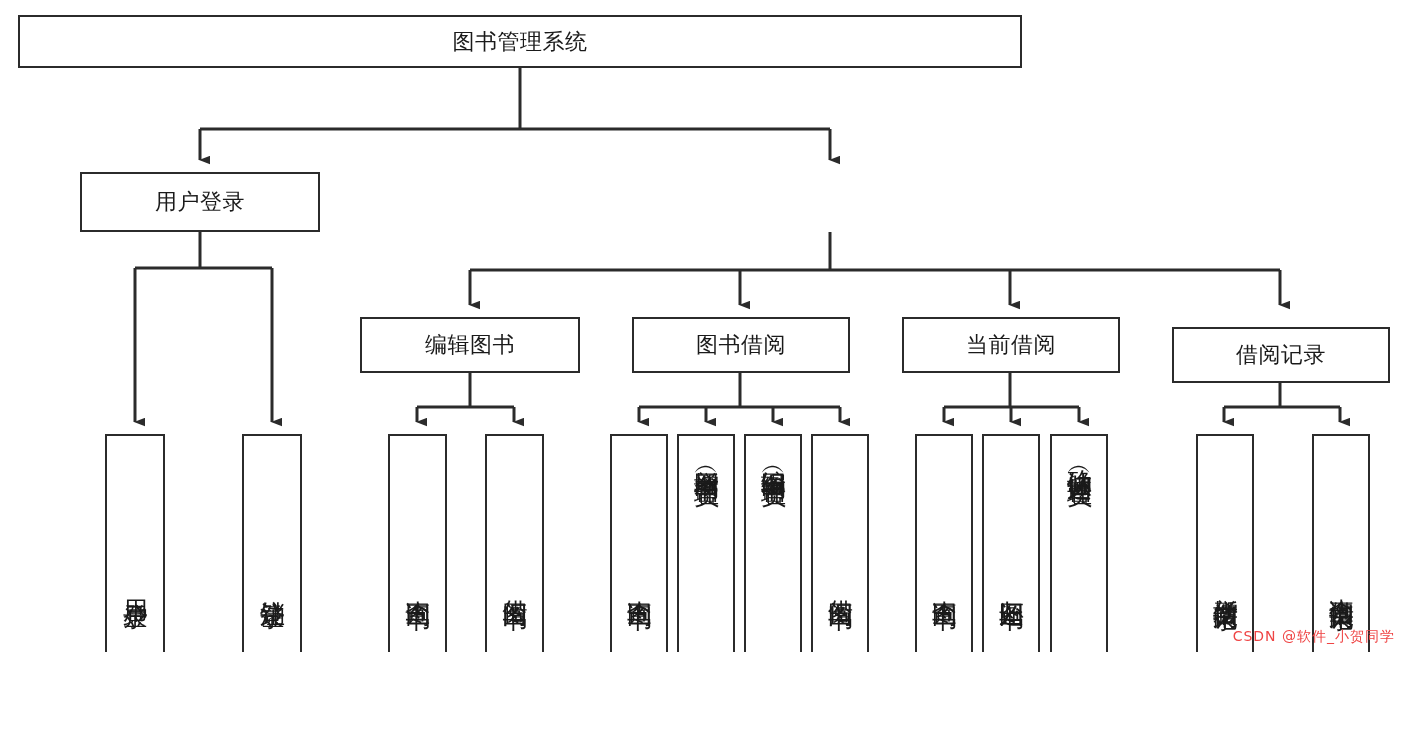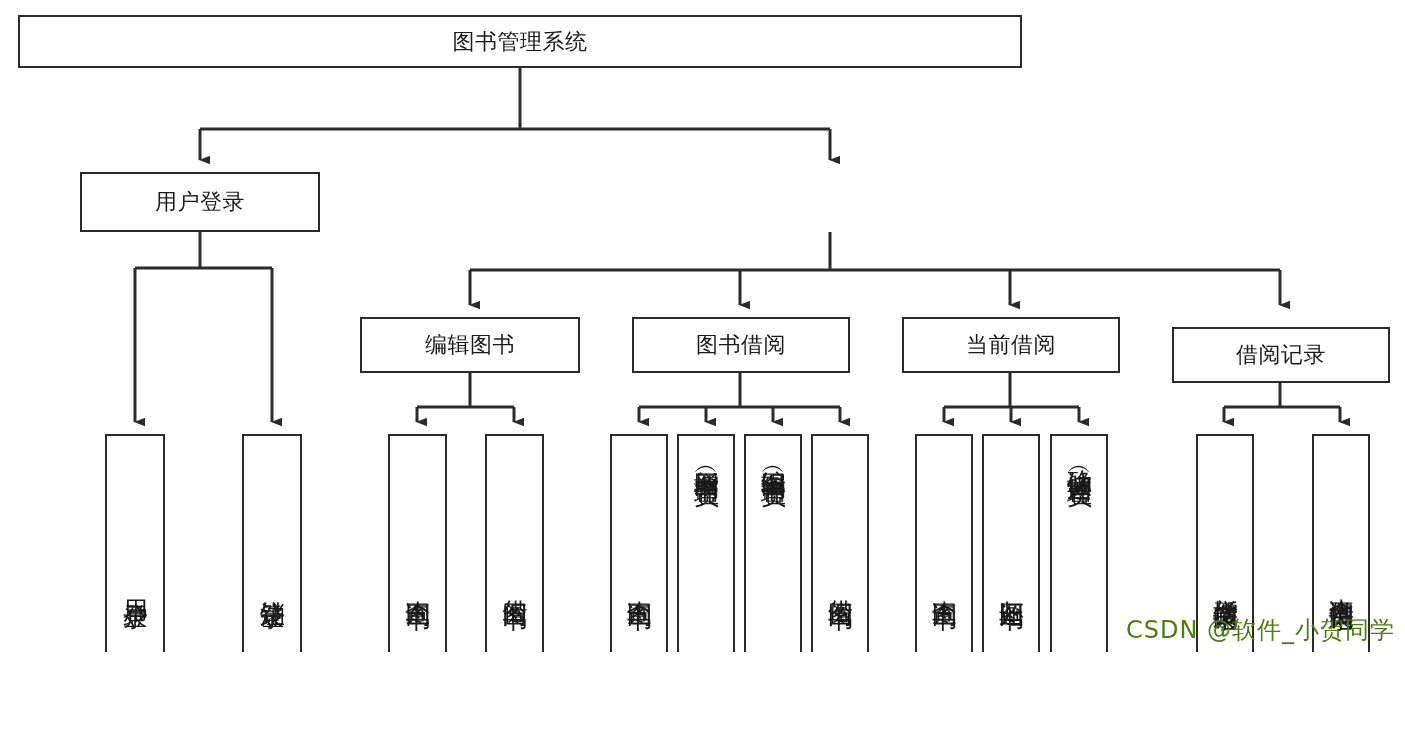--- a/index.html
+++ b/index.html
@@ -59,22 +59,22 @@
     white-space: nowrap;
   }
   .node.vertical.centered {
     align-items: center;
     padding-top: 0;
   }
   #watermark {
     position: absolute;
     right: 10px;
     bottom: 6px;
-    font-size: 24px;
-    color: #4d7c0f;
+    font-size: 14px;
+    color: #ef4444;
     letter-spacing: 1px;
     z-index: 5;
     white-space: nowrap;
   }
 </style>
 </head>
 <body>
 
 <div id="canvas">
 

